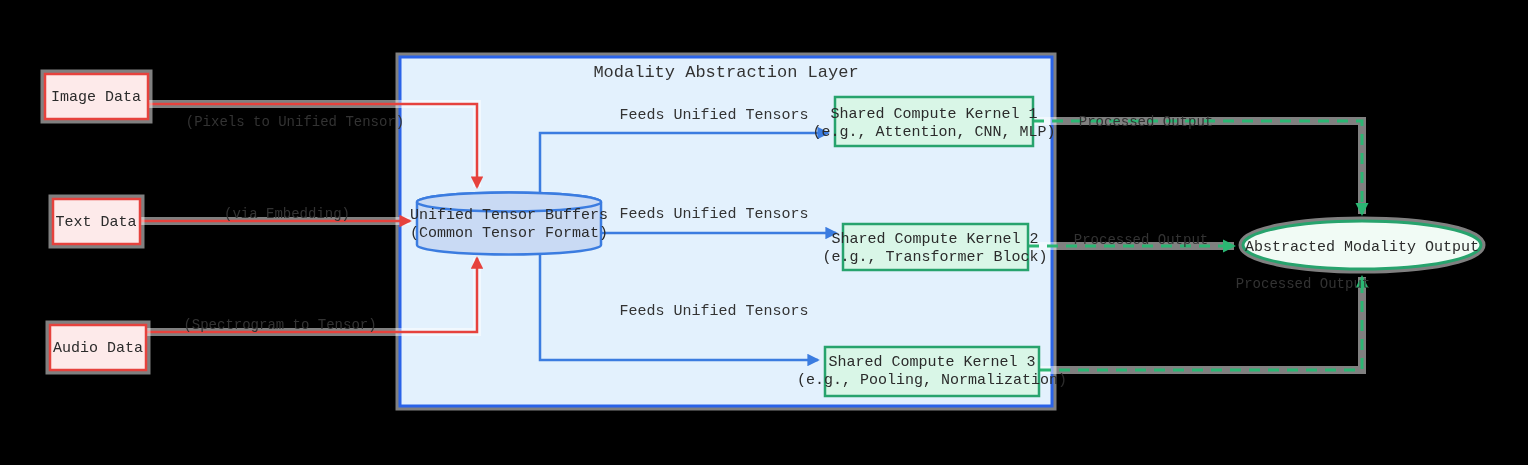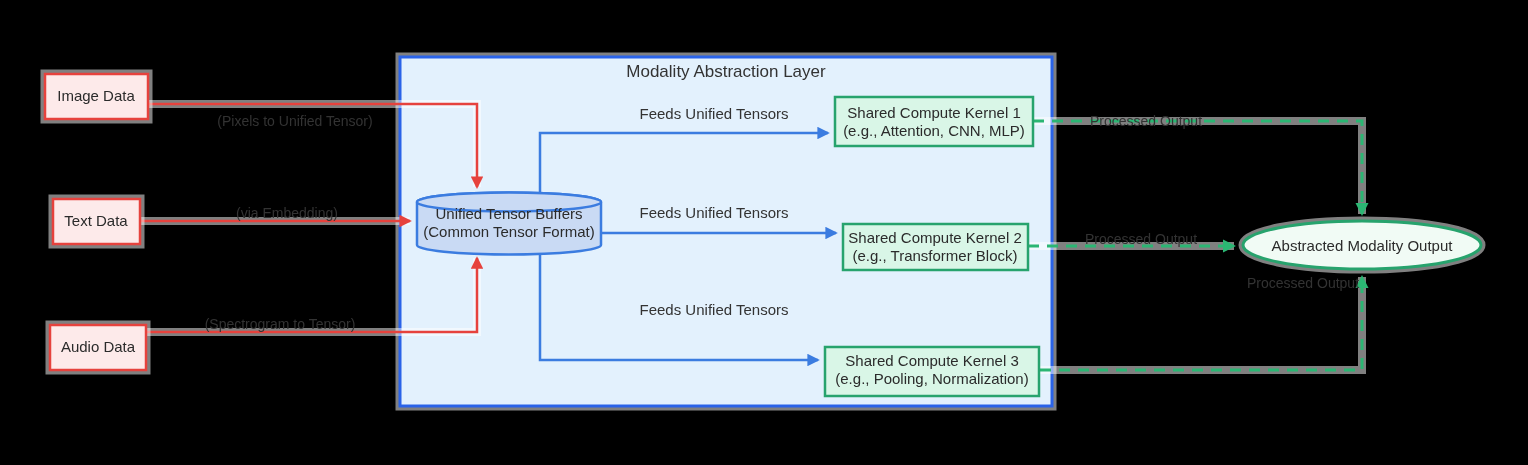--- a/index.html
+++ b/index.html
@@ -1,16 +1,16 @@
 <!DOCTYPE html>
 <html><head>
 <meta charset="utf-8">
 <style>
   html,body{margin:0;padding:0;background:#000;}
-  .stage{width:1528px;height:465px;background:#000;position:relative;font-family:Liberation Sans, sans-serif;}
+  .stage{width:1528px;height:465px;background:#000;position:relative;font-family:Liberation Mono, monospace;}
   svg{display:block;}
   .halo{fill:none;stroke:rgba(255,255,255,0.5);stroke-width:8;stroke-linecap:butt;}
   .halo-shape{fill:none;stroke:rgba(255,255,255,0.5);stroke-width:9;}
   .container-box{fill:#e3f1fd;stroke:#2a63e8;stroke-width:3;}
   .node-red{fill:#fdeaea;stroke:#e6423d;stroke-width:2.5;}
   .node-green{fill:#d9f6e7;stroke:#27a36d;stroke-width:2.5;}
   .node-blue{fill:#c9daf4;stroke:#3b7ce0;stroke-width:2.5;}
   .node-ellipse{fill:#f1fbf5;stroke:#27a36d;stroke-width:3;}
   .edge-red{fill:none;stroke:#e6423d;stroke-width:2.5;}
   .edge-blue{fill:none;stroke:#3b7ce0;stroke-width:2.5;}

